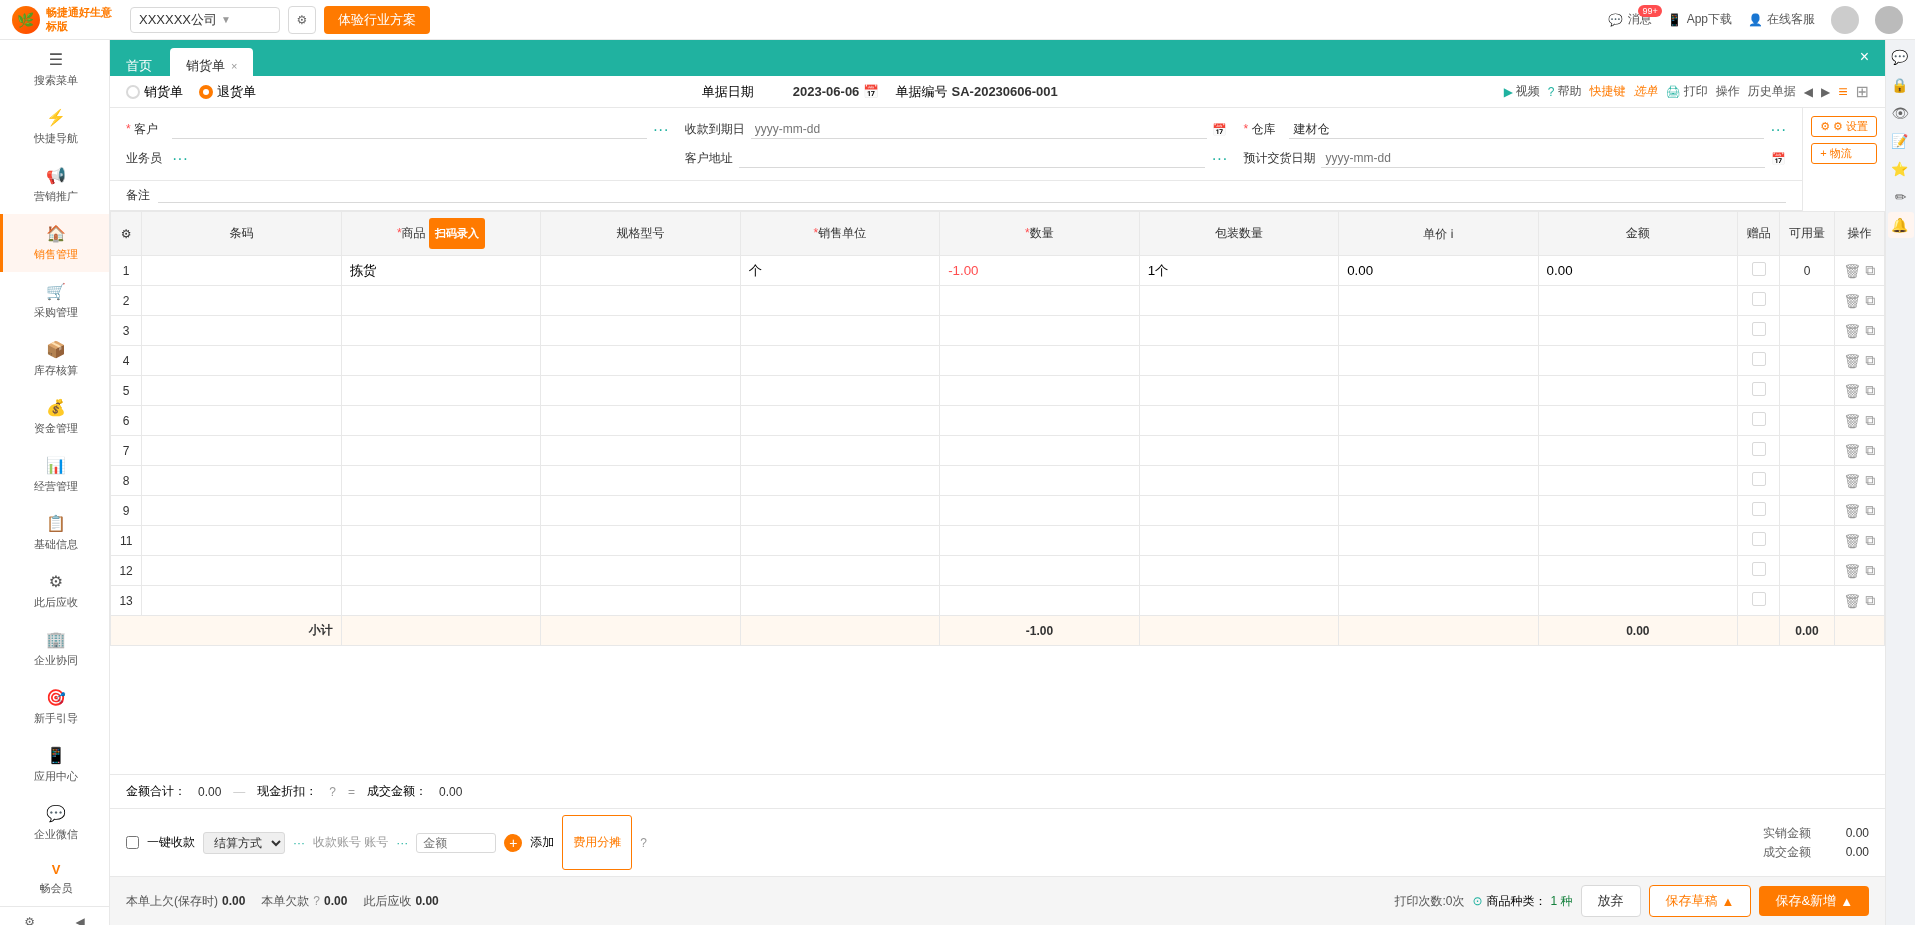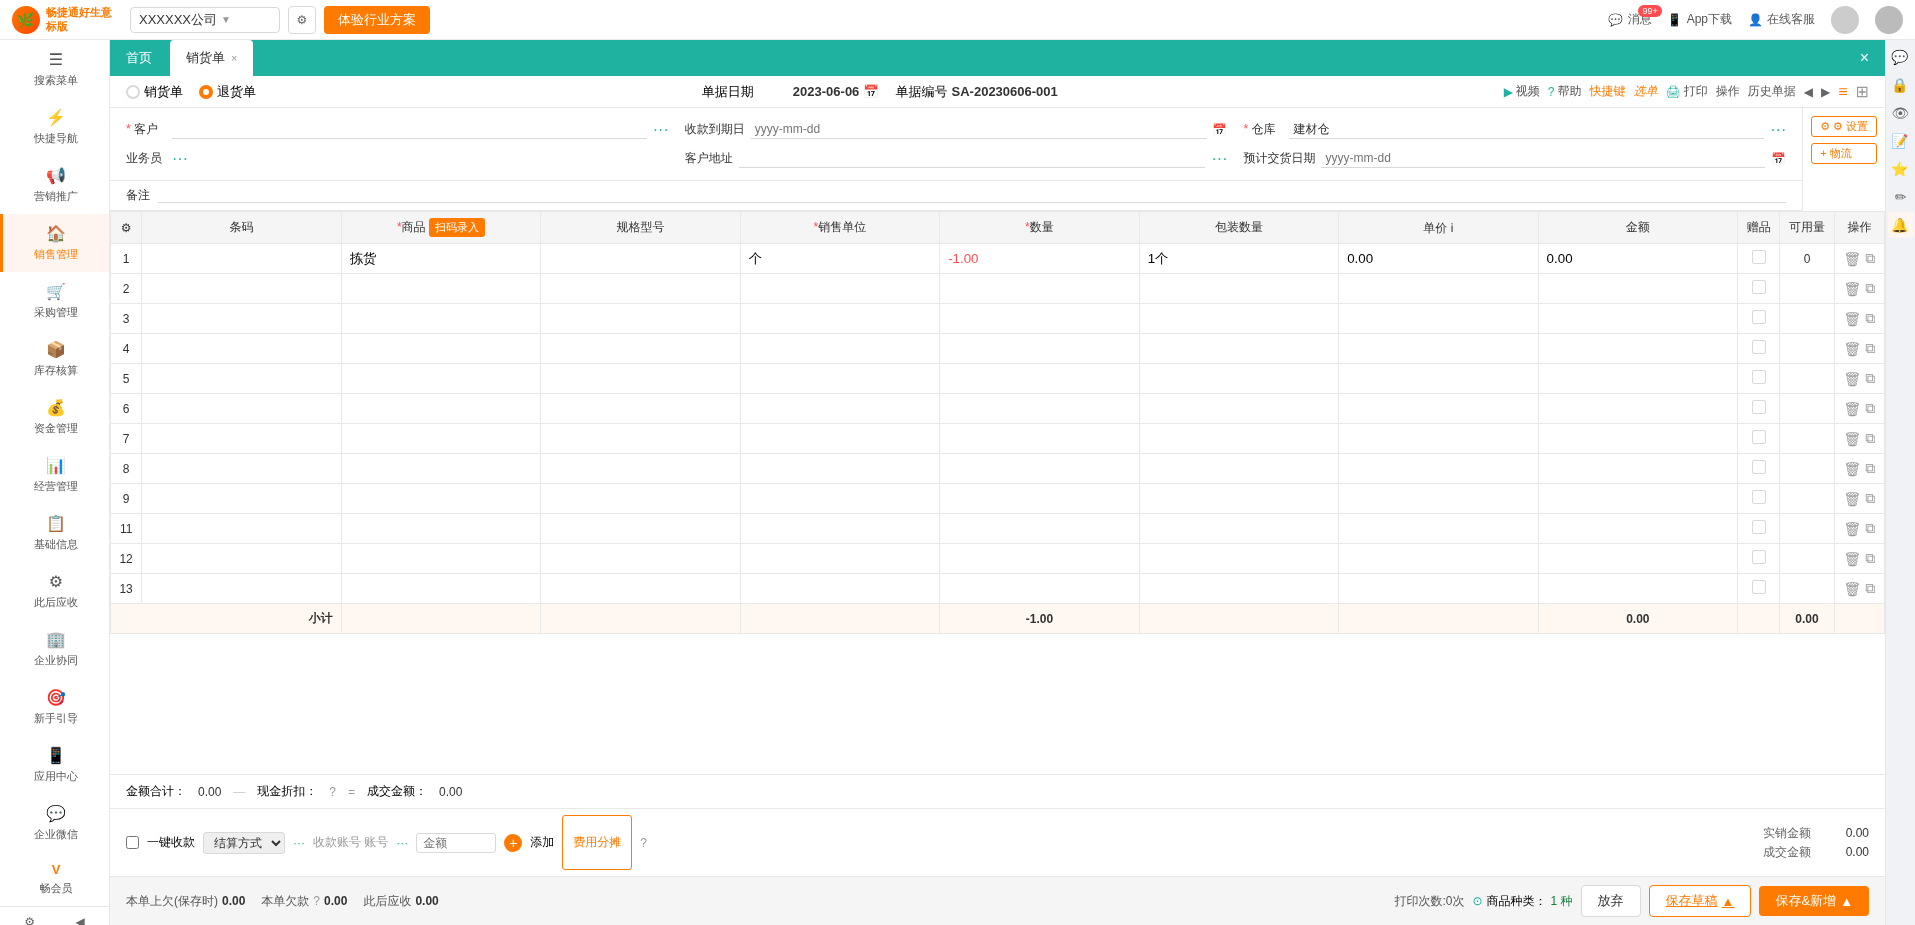--- a/index.html
+++ b/index.html
@@ -153,24 +153,24 @@
     .content-area {
       flex: 1;
       display: flex;
       flex-direction: column;
       overflow: hidden;
     }
 
     
     .tab-bar {
       display: flex;
-      align-items: center;
+      align-items: flex-start;
       background: #20b2a0;
       height: 36px;
-      padding: 16px 0;
+      padding: 8px 0;
     }
     .tab-item {
       padding: 0 16px;
       height: 36px;
       display: flex;
       align-items: center;
       cursor: pointer;
       color: white;
       font-size: 13px;
       gap: 6px;
@@ -351,23 +351,24 @@
       text-align: center;
       color: #333;
       height: 30px;
     }
     .th-required { color: #ff4d4f; }
     .scan-btn {
       background: #ff7a00;
       color: white;
       border: none;
       border-radius: 3px;
-      padding: 2px 6px;
+      padding: 8px 6px;
       font-size: 11px;
       cursor: pointer;
+      font-weight: bold;
     }
     .negative { color: #ff4d4f; }
     .row-num { color: #999; }
     .action-icons {
       display: flex;
       align-items: center;
       justify-content: center;
       gap: 4px;
     }
     .action-icon {
@@ -511,21 +512,20 @@
       border: 1px solid #ff7a00;
       background: #fff;
       color: #ff7a00;
       border-radius: 4px;
       padding: 6px 16px;
       cursor: pointer;
       font-size: 13px;
       display: flex;
       align-items: center;
       gap: 4px;
-      text-decoration: underline;
     }
     .save-new-btn {
       background: #ff7a00;
       color: white;
       border: none;
       border-radius: 4px;
       padding: 6px 16px;
       cursor: pointer;
       font-size: 13px;
       display: flex;

